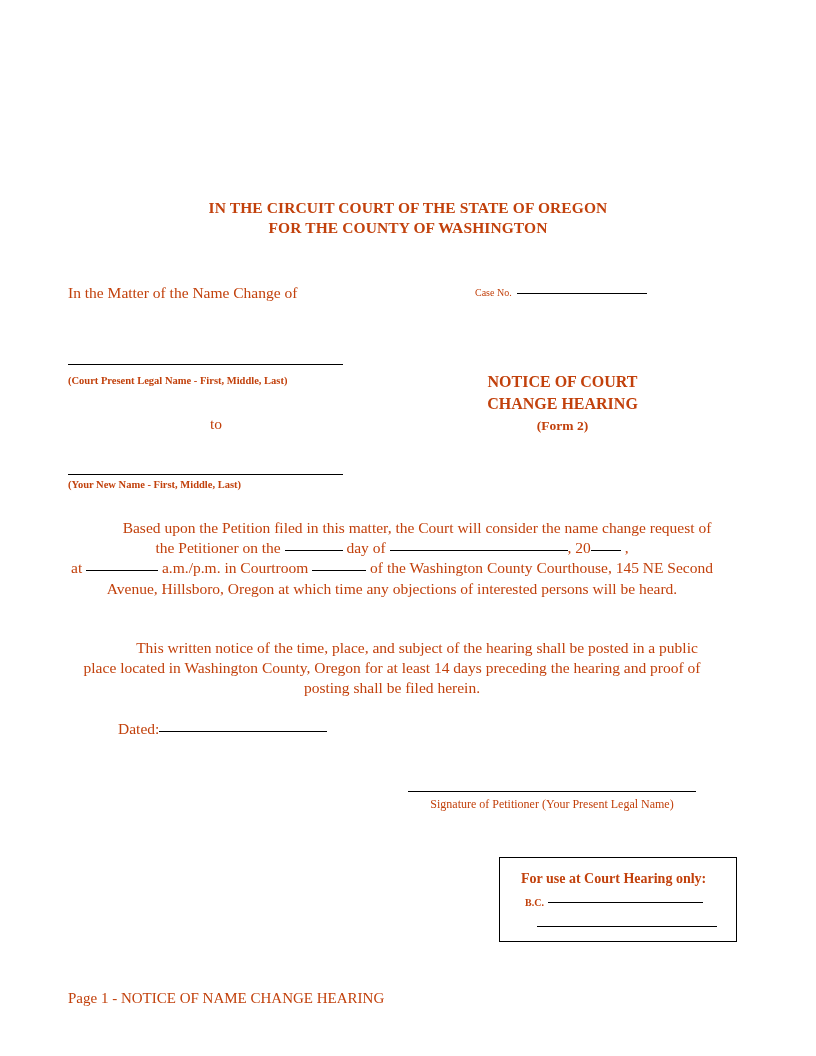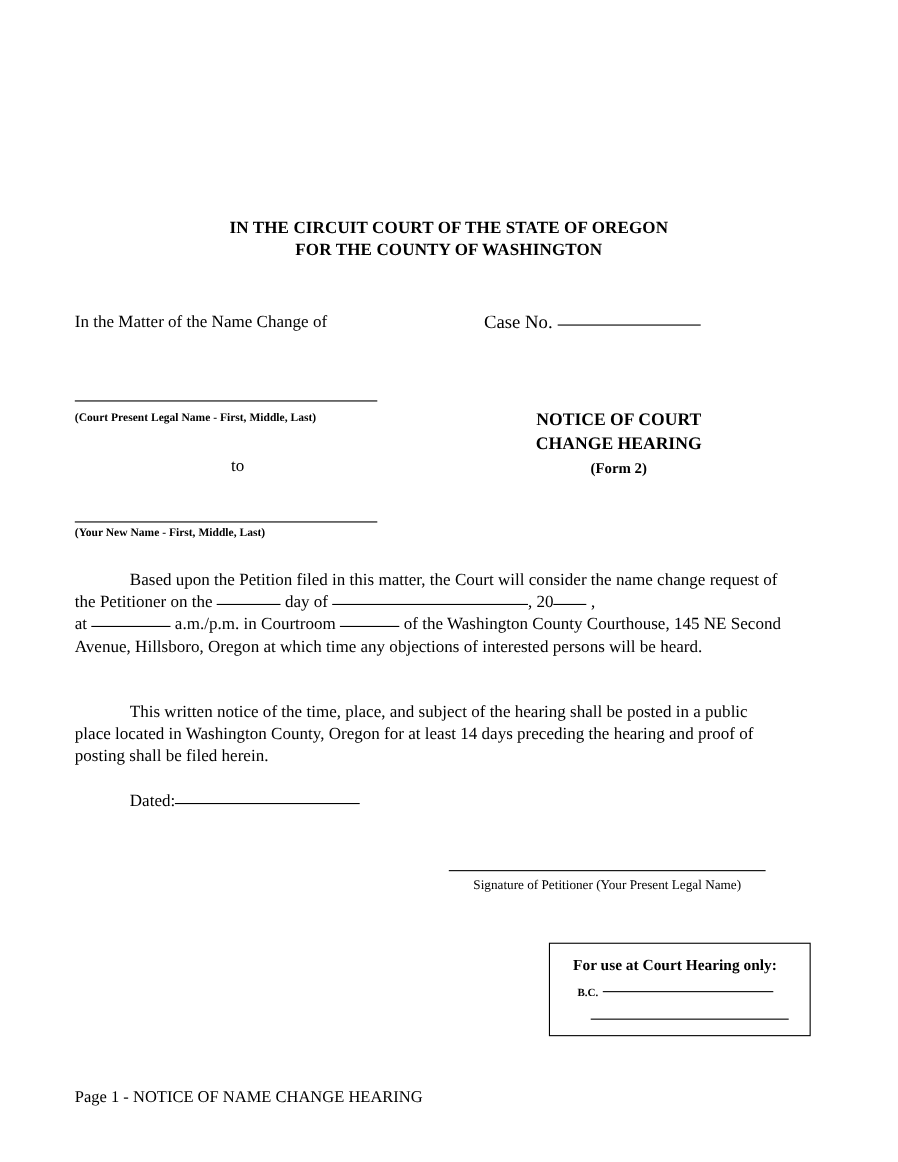--- a/index.html
+++ b/index.html
@@ -7,21 +7,21 @@
     margin: 0;
     padding: 0;
     background: #ffffff;
   }
   .page {
     position: relative;
     width: 816px;
     height: 1056px;
     background: #ffffff;
     font-family: "Liberation Serif", "DejaVu Serif", serif;
-    color: #000000;
+    color: #c2410c;
     overflow: hidden;
     box-sizing: border-box;
   }
 
   
   .court-heading {
     position: absolute;
     left: 68px;
     top: 198px;
     width: 680px;
@@ -37,23 +37,23 @@
   .matter-line {
     position: absolute;
     left: 68px;
     top: 283px;
     font-size: 15.5px;
     line-height: 20px;
     white-space: nowrap;
   }
   .case-no {
     position: absolute;
-    left: 440px;
+    left: 475px;
     top: 283px;
-    font-size: 17px;
+    font-size: 10px;
     line-height: 20px;
     white-space: nowrap;
   }
   .case-no .blank-rule {
     display: inline-block;
     width: 130px;
     border-bottom: 1.3px solid #000;
     vertical-align: 2px;
     margin-left: 5px;
   }
@@ -109,21 +109,21 @@
     text-align: center;
   }
 
   
   .body-text {
     position: absolute;
     left: 68px;
     width: 648px;
     font-size: 15.5px;
     line-height: 20.2px;
-    text-align: left;
+    text-align: center;
   }
   .para-1 { top: 518px; }
   .para-2 { top: 638px; }
 
   .body-text p { margin: 0; }
   .indent { display: inline-block; width: 50px; }
 
   .ul {
     display: inline-block;
     border-bottom: 1.2px solid #000;

